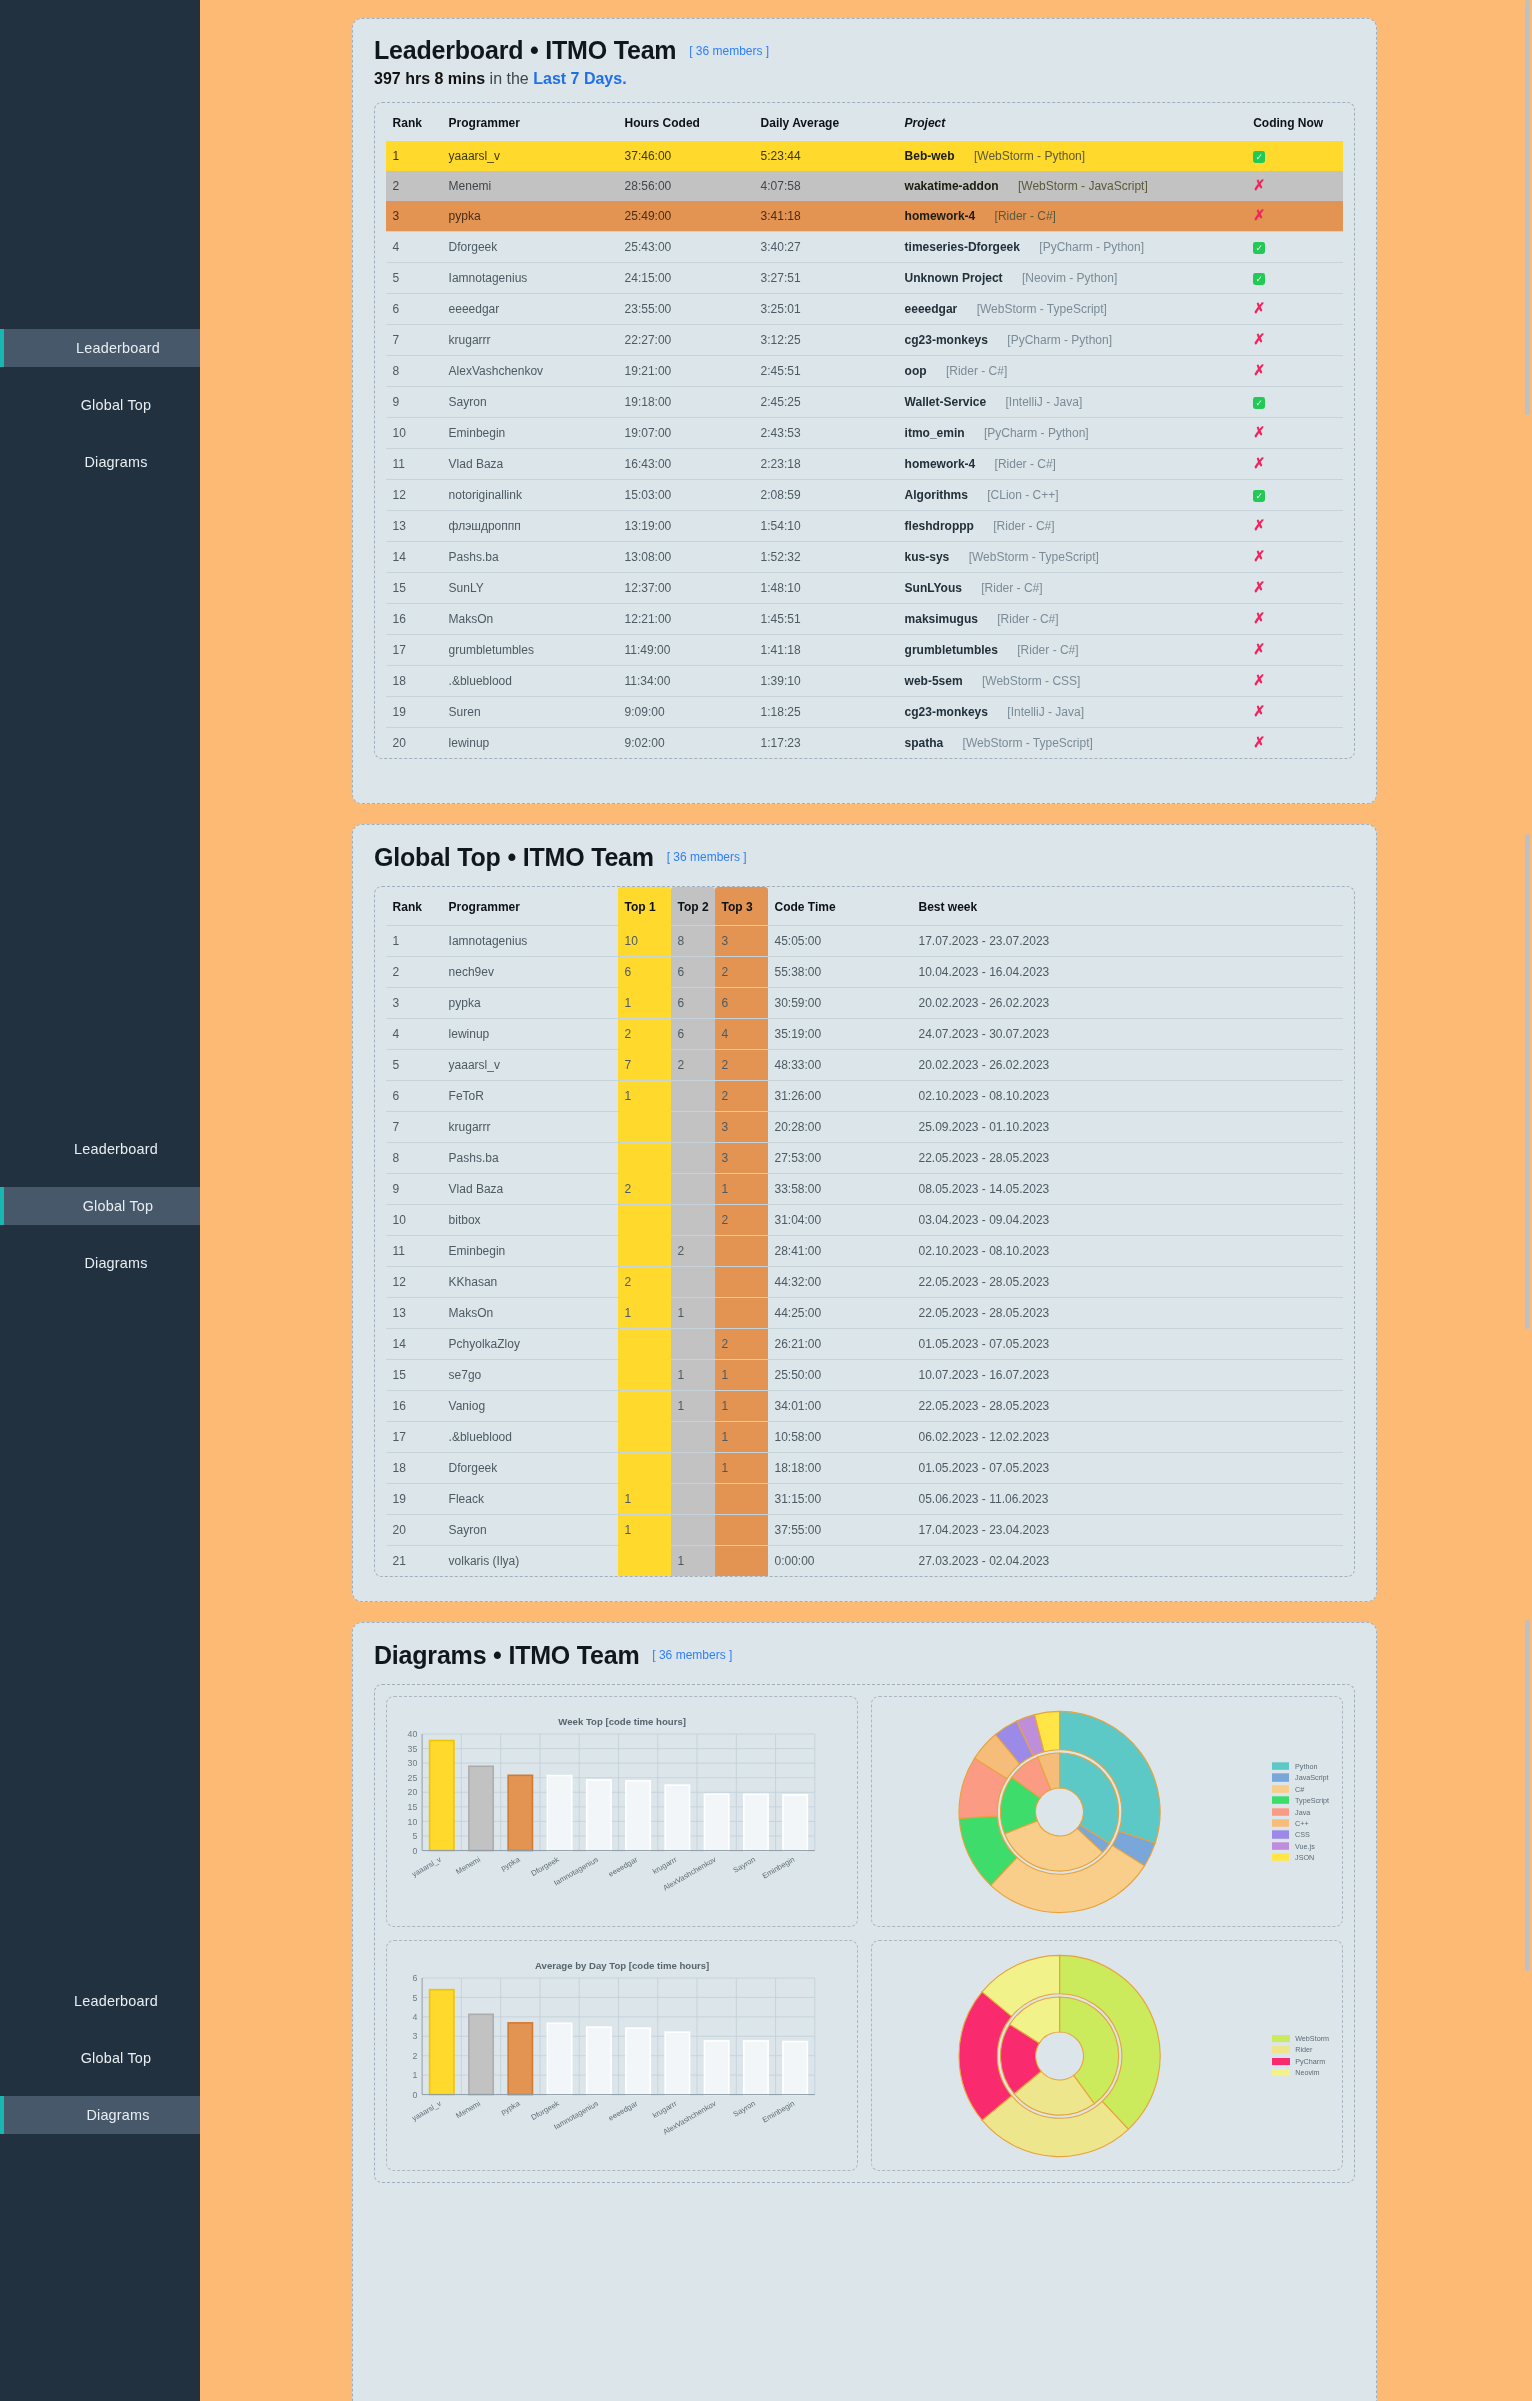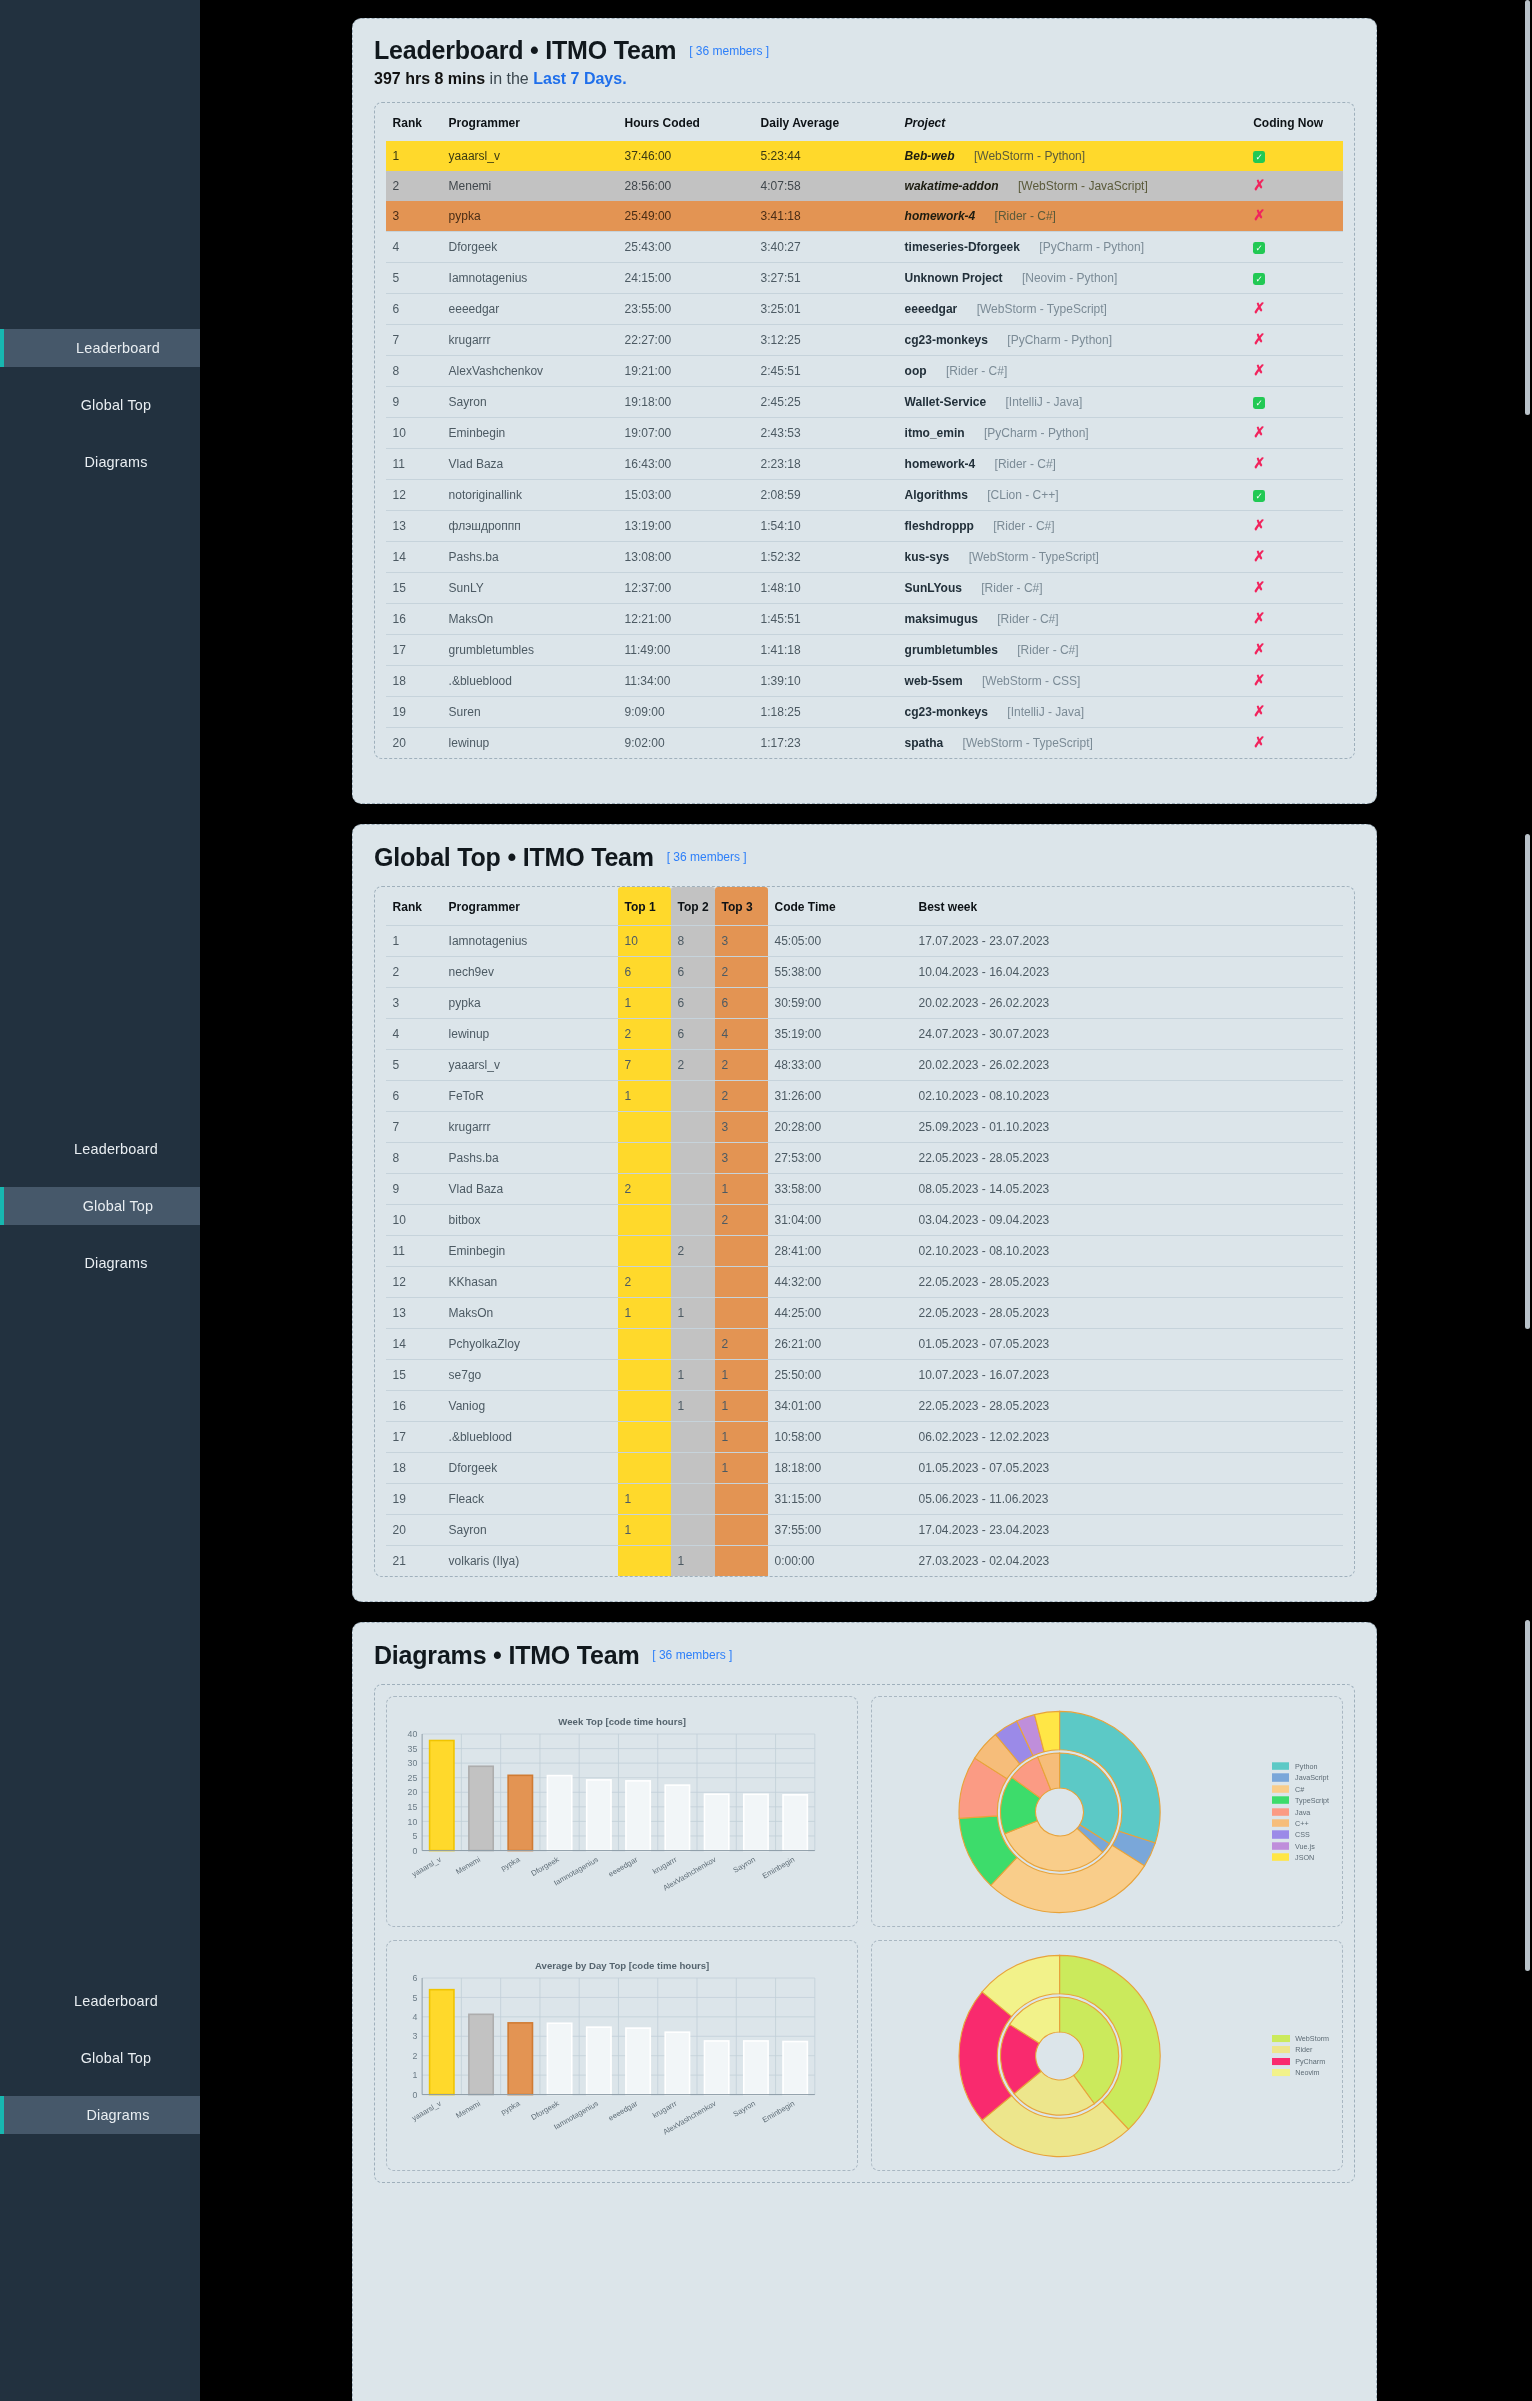--- a/index.html
+++ b/index.html
@@ -19,21 +19,21 @@
   .nav-group { position:absolute; left:0; width:232px; }
   .nav-item {
     height:38px; line-height:38px; text-align:center;
     color:#e9eef2; font-size:14.4px; letter-spacing:0.2px;
     margin-bottom:19px; cursor:pointer; position:relative;
   }
   .nav-item.active {
     background:#46586a; border-left:4px solid #18b7b0;
   }
   
-  #main { position:absolute; left:200px; top:0; width:1332px; height:2401px; background:#000000; }
+  #main { position:absolute; left:200px; top:0; width:1332px; height:2401px; background:#fdba74; }
 
   .card {
     position:absolute; left:152px; width:1025px;
     background:#dce5ea; border:0.8px dashed #9fb0bc; border-radius:9.6px;
     padding:17.6px 21px 14.4px 21px;
   }
   .card-title {
     font-size:25px; font-weight:700; color:#11181d; letter-spacing:-0.2px;
     display:inline-block; vertical-align:middle;
   }
@@ -53,21 +53,21 @@
   }
   td {
     font-size:12px; color:#4c5a63; padding:8px 6.4px; white-space:nowrap;
     border-top:0.8px solid #c6d3db;
   }
   tr.gold td { background:#ffd92b; color:#3a3a12; border-top:none; }
   tr.silver td { background:#c2c2c2; color:#40474c; border-top:none; }
   tr.bronze td { background:#e39453; color:#4a2d16; border-top:none; }
   td .proj { font-weight:700; color:#22303a; }
   td .meta { color:#7b8b96;padding-left:16px; }
-  tr.gold td .proj, tr.silver td .proj, tr.bronze td .proj { color:#1c1c10;font-style:italic; }
+  tr.gold td .proj, tr.silver td .proj, tr.bronze td .proj { color:#1c1c10; }
   tr.gold td .meta, tr.silver td .meta, tr.bronze td .meta { color:#5a5a3a; }
 
   .ok { display:inline-block; width:12px; height:12px; border-radius:2.4px;
         background:#22c954; color:#fff; font-size:8.8px; line-height:12px; text-align:center; }
   .no { color:#f1245d; font-size:14.4px; font-weight:700; line-height:12px; }
 
   
   .c-top1 { background:#ffd92b !important; }
   .c-top2 { background:#c2c2c2 !important; }
   .c-top3 { background:#e39453 !important; }

